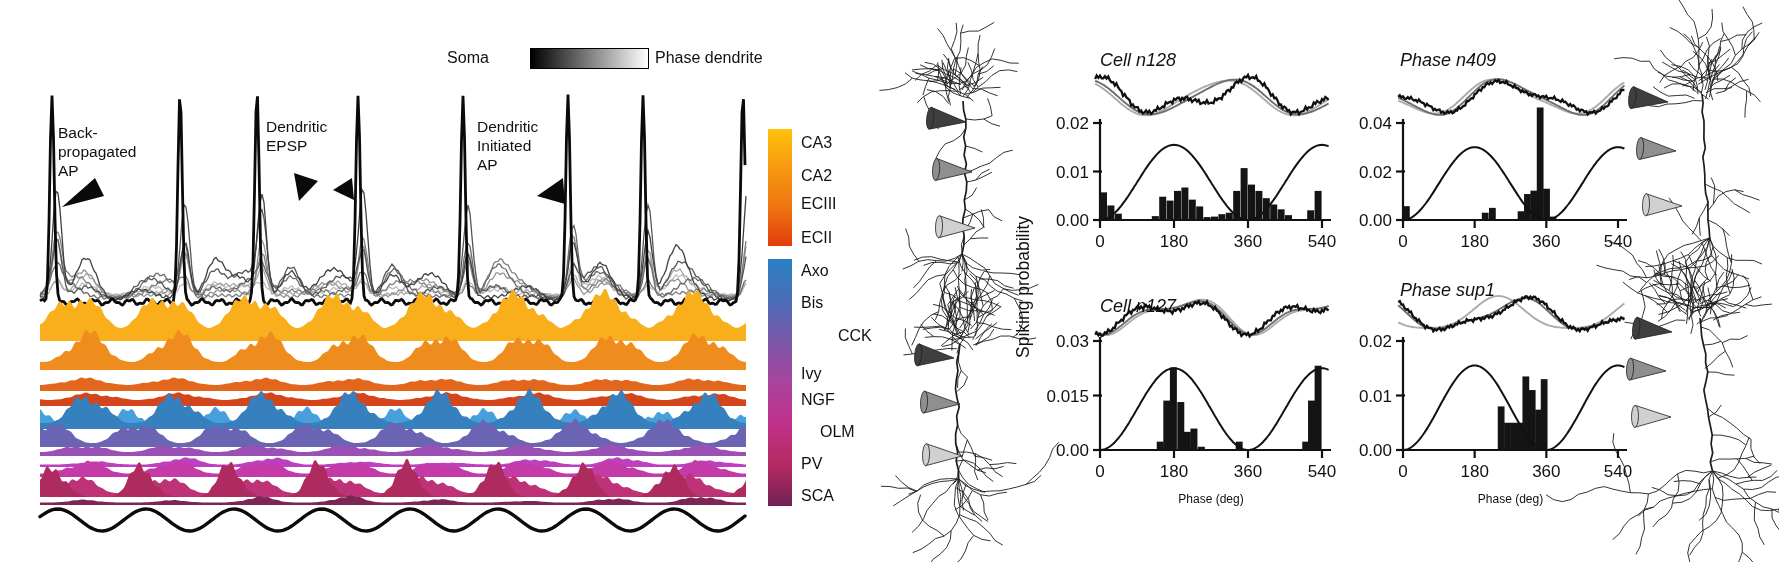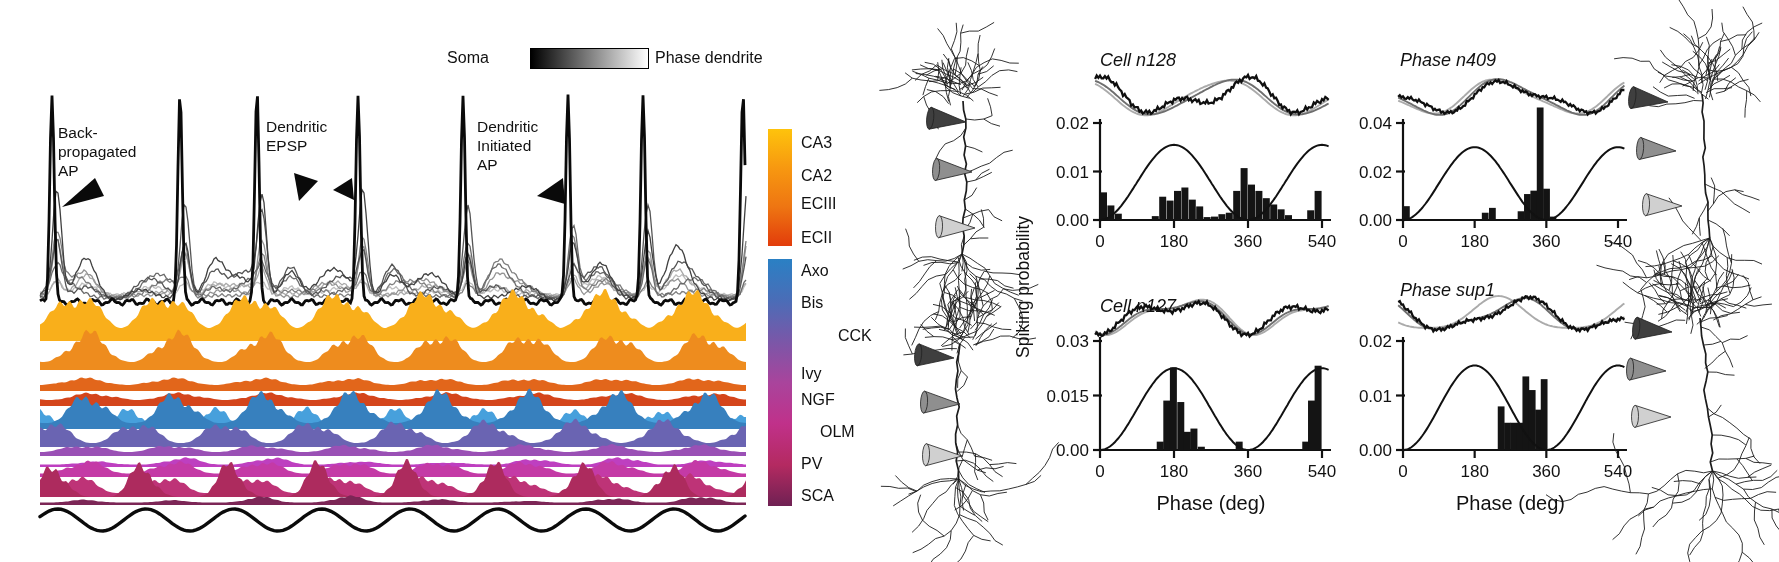--- a/index.html
+++ b/index.html
@@ -5,21 +5,21 @@
   html,body{margin:0;padding:0;background:#fff;}
   .stage{position:relative;width:1779px;height:562px;background:#fff;overflow:hidden;
          font-family:"Liberation Sans", sans-serif;color:#111;}
   .abs{position:absolute;}
   .lbl{font-size:16px;line-height:1.1;}
   .legend-bar{width:117px;height:19px;border:1.6px solid #000;}
   .annot{font-size:15.5px;line-height:1.22;white-space:pre-line;}
   .cbar{width:24px;}
   .cbar-lbl{font-size:16px;}
   .plot-title{font-size:18px;font-style:italic;}
-  .xlabel{font-size:20px;text-align:center;}
+  .xlabel{font-size:12px;text-align:center;}
   .ylabel-rot{font-size:17.5px;white-space:nowrap;transform:translate(-50%,-50%) rotate(-90deg);}
   svg text{font-family:"Liberation Sans", sans-serif;}
 </style>
 </head>
 <body>
 
 <div class="stage">
 
   <svg id="fig-svg" class="abs" style="left:0;top:0;" width="1779" height="562">
       <g>

